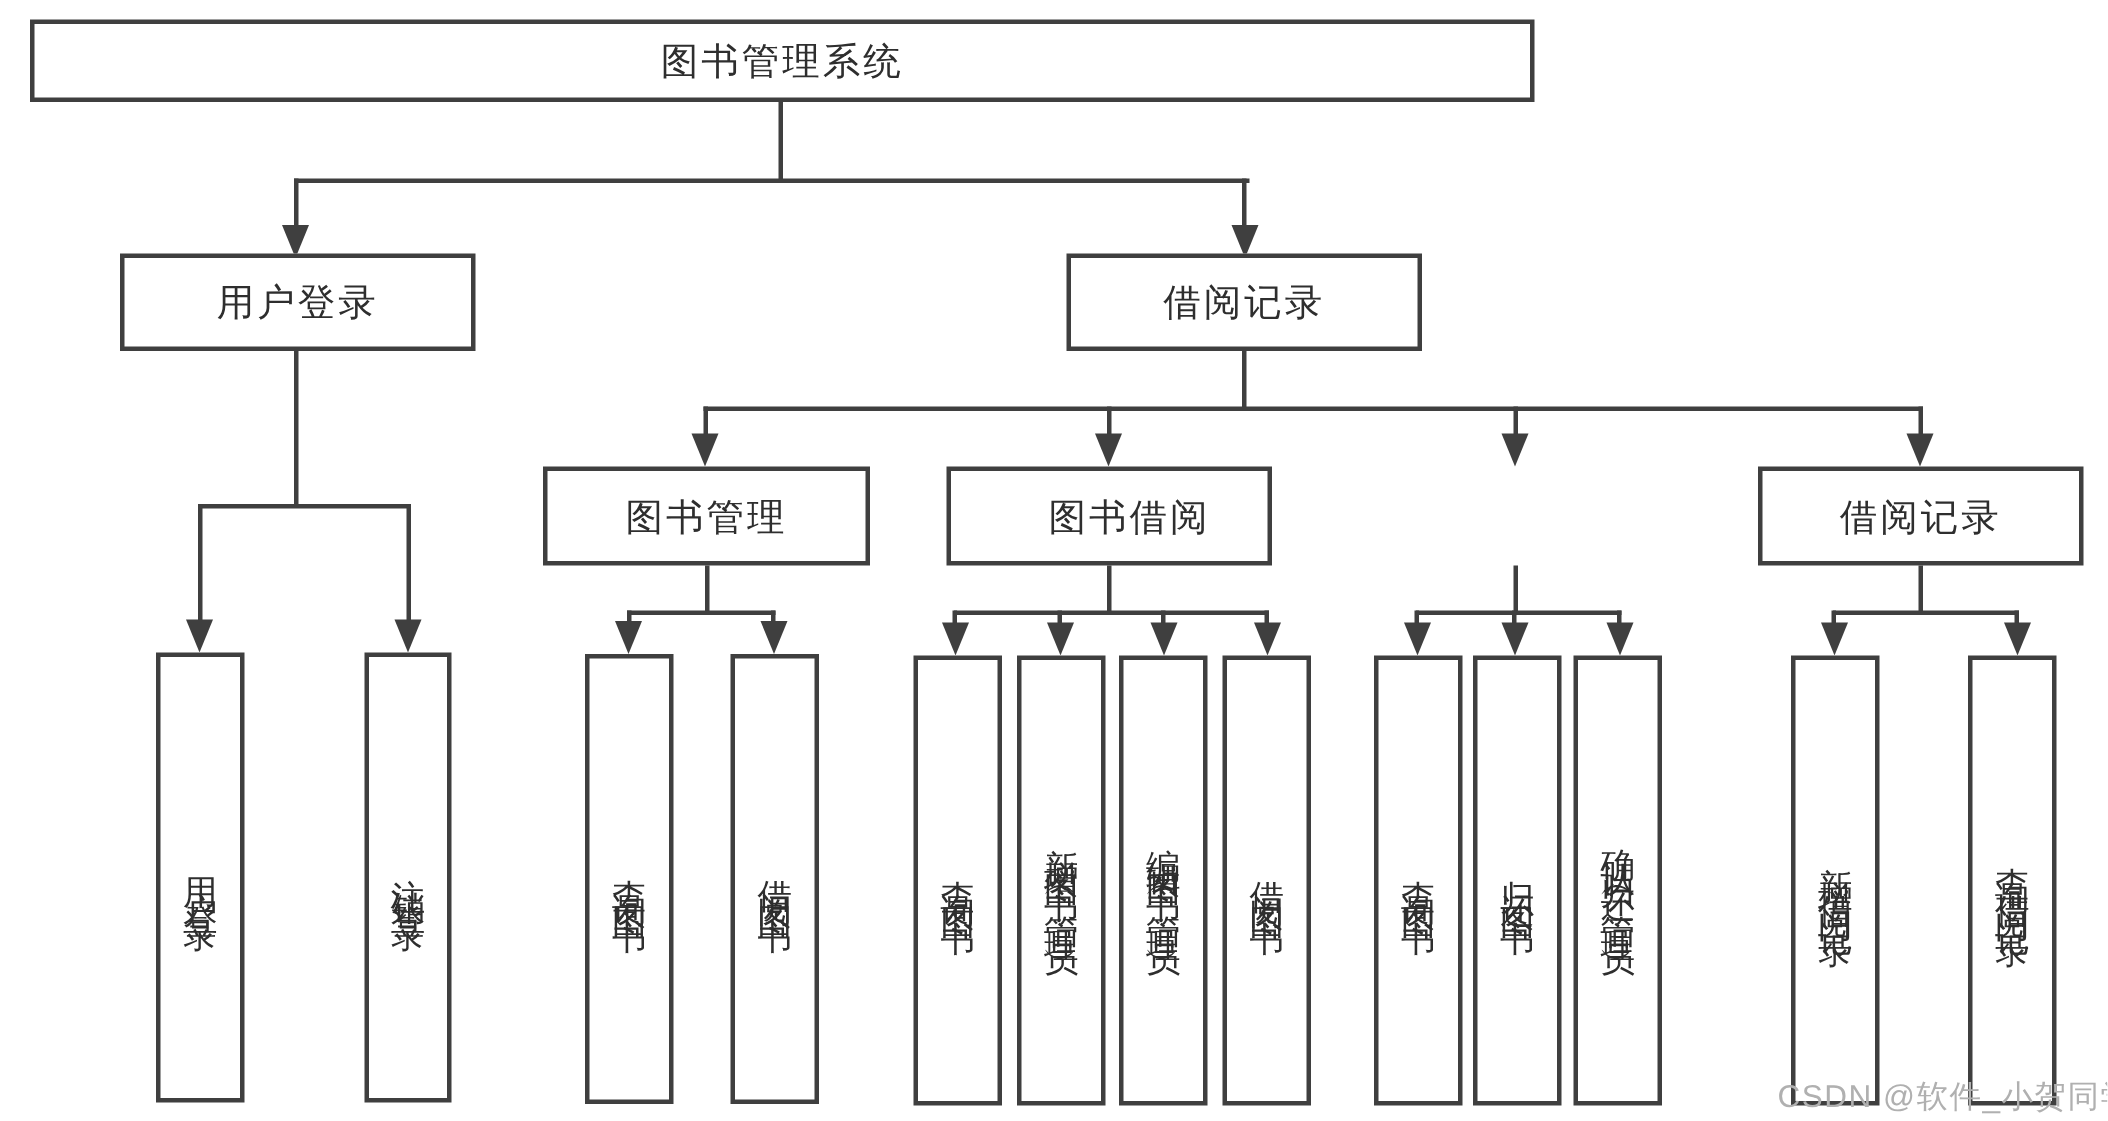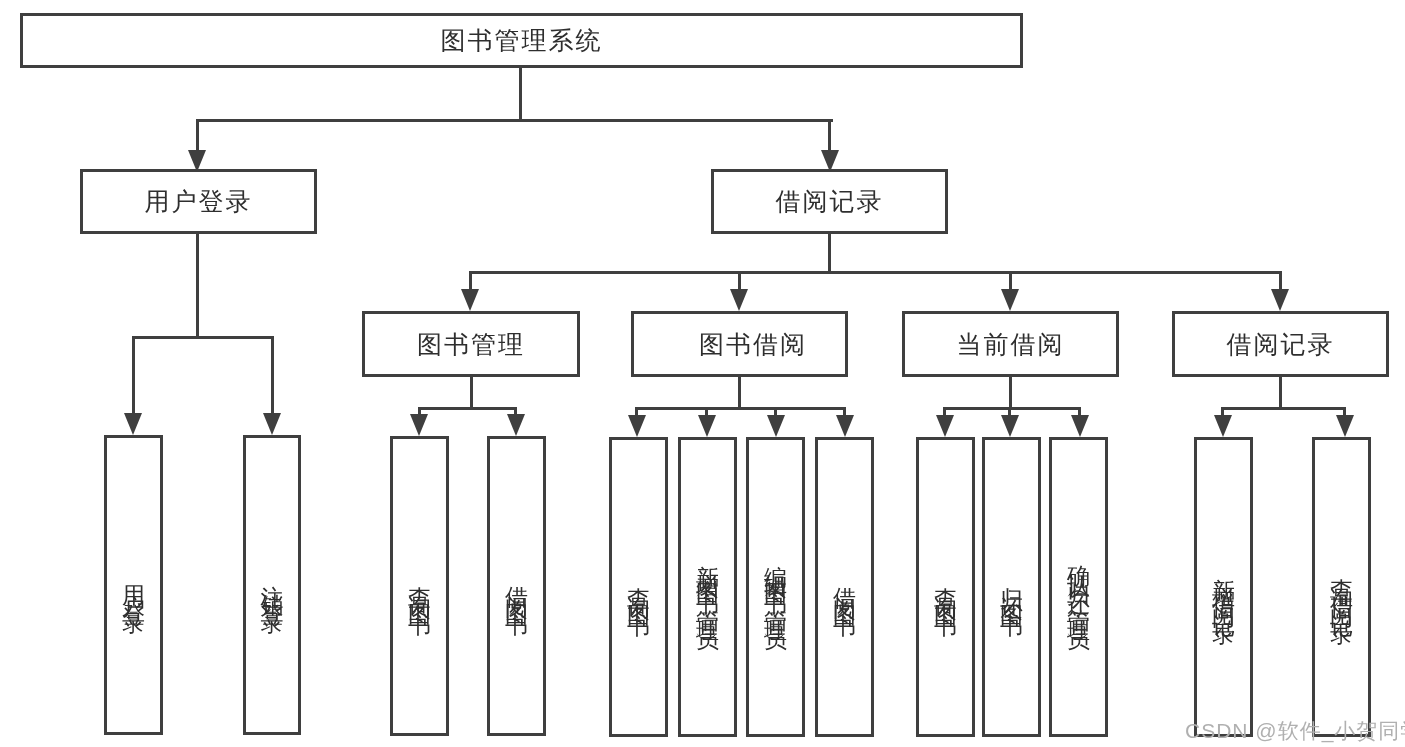--- a/index.html
+++ b/index.html
@@ -78,23 +78,20 @@
   <div class="ar" style="left:1001px; top:289px;"></div>
   <div class="vl" style="left:1279px; top:271px; height:20px;"></div>
   <div class="ar" style="left:1271px; top:289px;"></div>
 
   <div class="box" style="left:362px; top:311px; width:218px; height:66px;">
     <span class="node-label">图书管理</span>
   </div>
   <div class="box" style="left:631px; top:311px; width:217px; height:66px;padding-left:27px;">
     <span class="node-label">图书借阅</span>
   </div>
-  <div class="box" style="left:902px; top:311px; width:217px; height:66px;">
-    <span class="node-label">当前借阅</span>
-  </div>
   <div class="box" style="left:1172px; top:311px; width:217px; height:66px;">
     <span class="node-label">借阅记录</span>
   </div>
 
   <div class="vl" style="left:470px; top:377px; height:32px;"></div>
   <div class="hl" style="left:418px; top:407px; width:99px;"></div>
   <div class="vl" style="left:418px; top:407px; height:9px;"></div>
   <div class="ar" style="left:410px; top:414px;"></div>
   <div class="vl" style="left:514px; top:407px; height:9px;"></div>
   <div class="ar" style="left:507px; top:414px;"></div>

